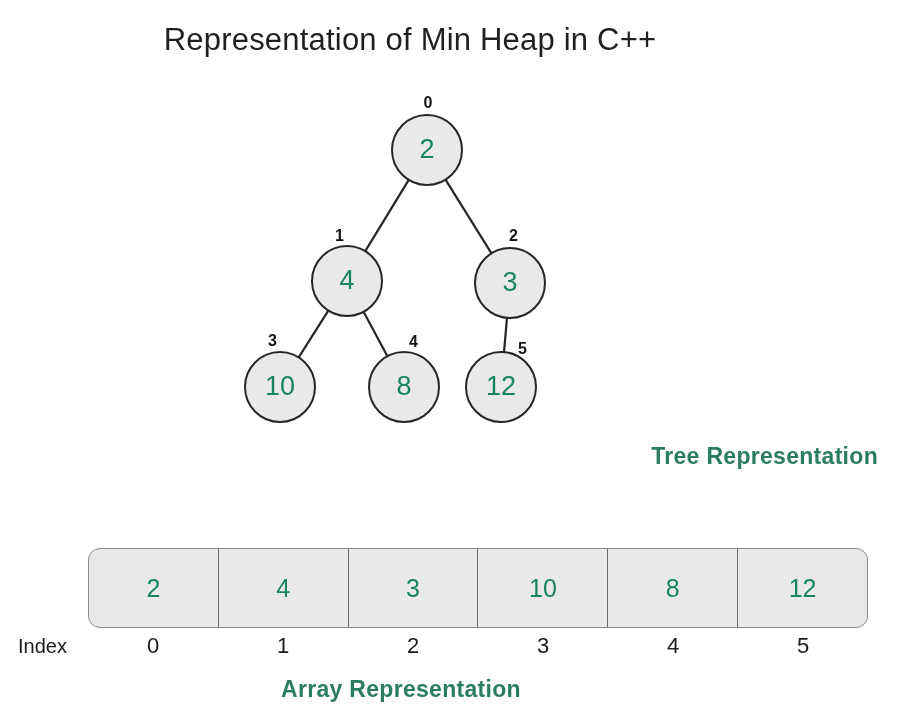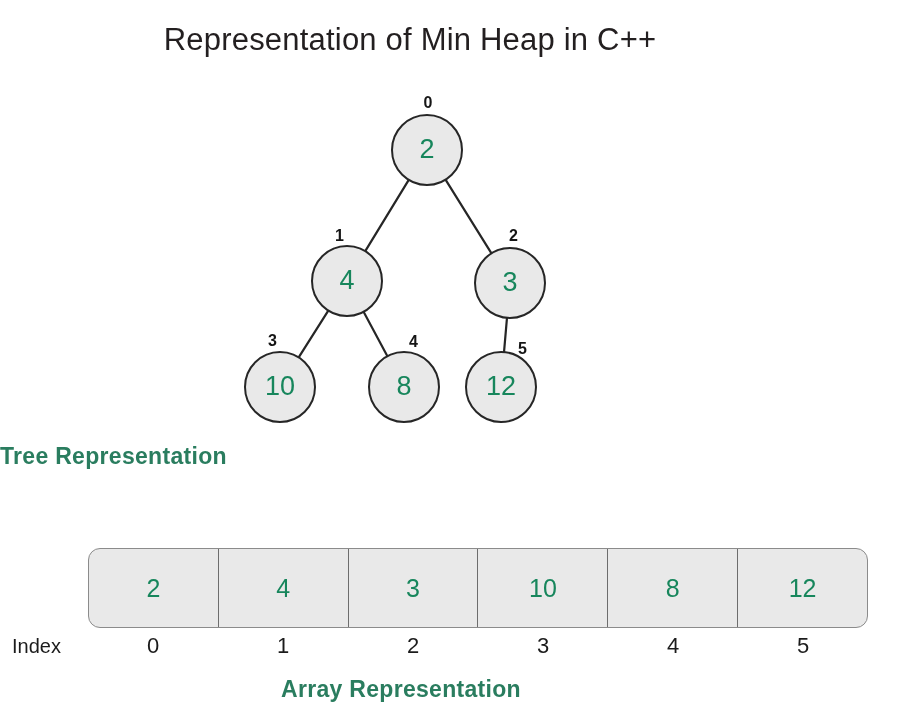--- a/index.html
+++ b/index.html
@@ -67,25 +67,26 @@
     font-weight: bold;
     color: #151515;
     line-height: 1;
   }
 
   #tree-caption {
     position: absolute;
     top: 443px;
     left: 0;
     width: 854px;
-    text-align: left;
+    text-align: right;
     font-size: 23px;
     font-weight: bold;
     color: #2a7d5f;
     letter-spacing: 0.3px;
+    padding-left: 24px;
   }
 
   
   #array-figure {
     position: absolute;
     left: 88px;
     top: 548px;
     width: 780px;
     height: 80px;
   }
@@ -123,21 +124,21 @@
   }
   .array-index {
     flex: 1 1 0;
     text-align: center;
     font-size: 22px;
     color: #1b1b1b;
     line-height: 28px;
   }
   #index-label {
     position: absolute;
-    left: 12px;
+    left: 18px;
     top: 632px;
     font-size: 20px;
     color: #1b1b1b;
     line-height: 28px;
   }
 
   #array-caption {
     position: absolute;
     top: 676px;
     left: 0;

